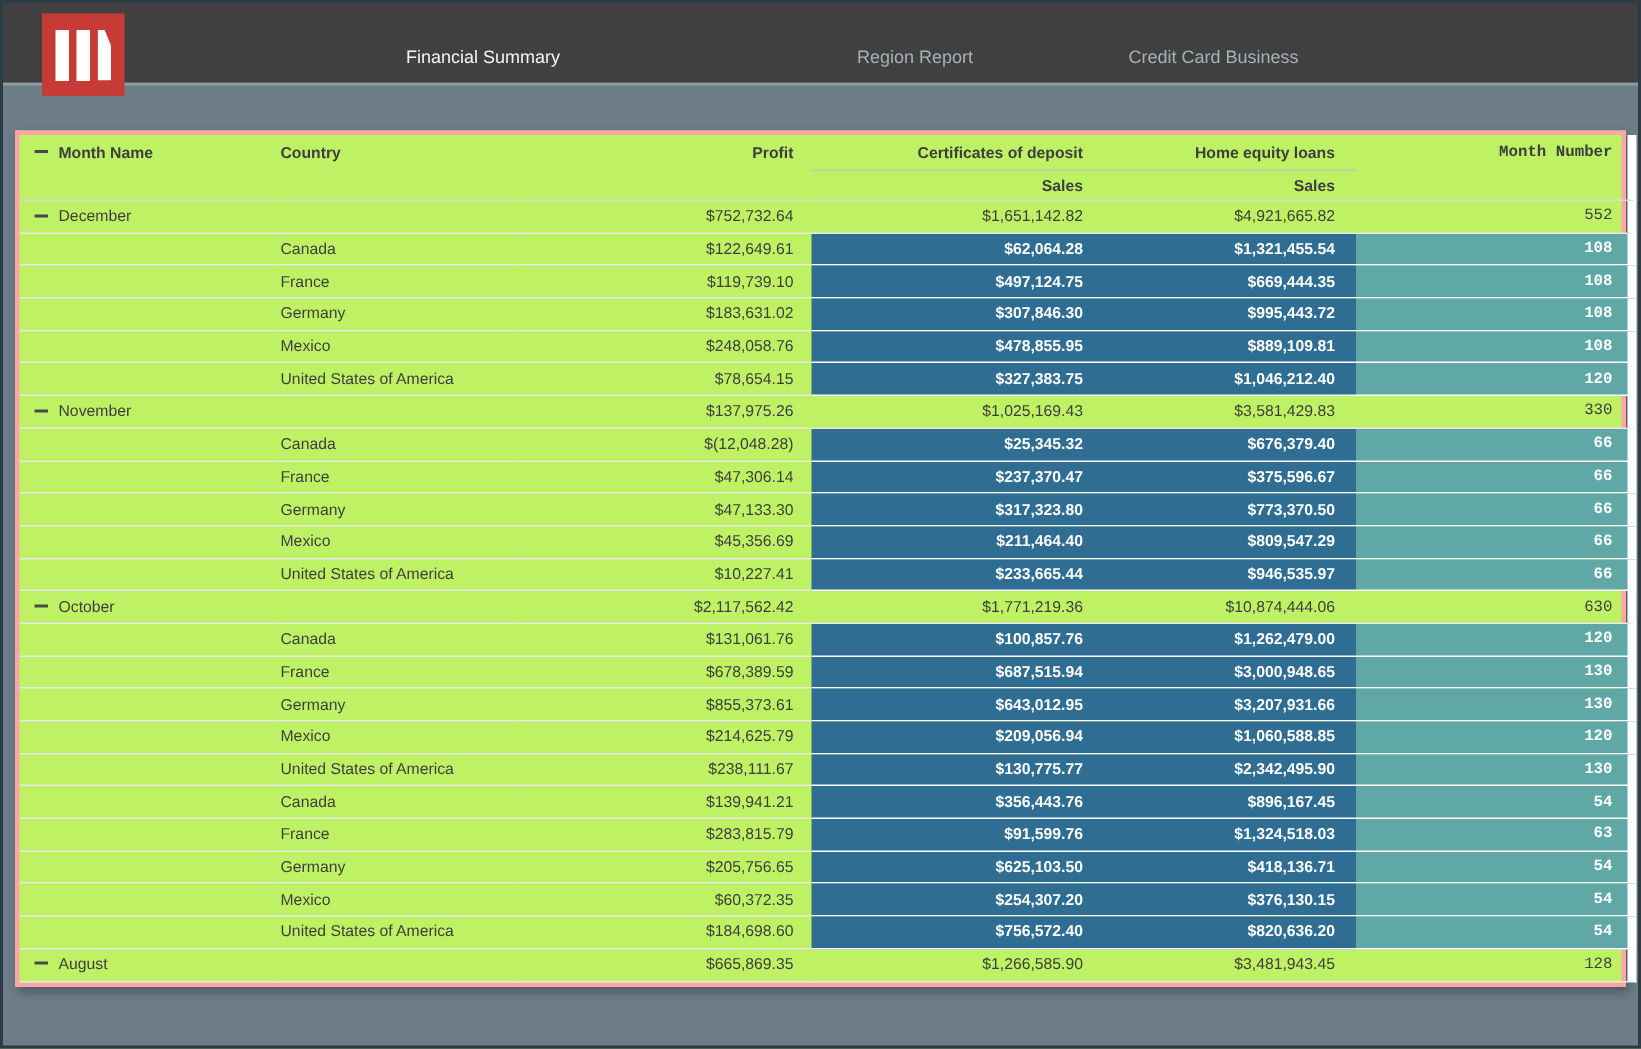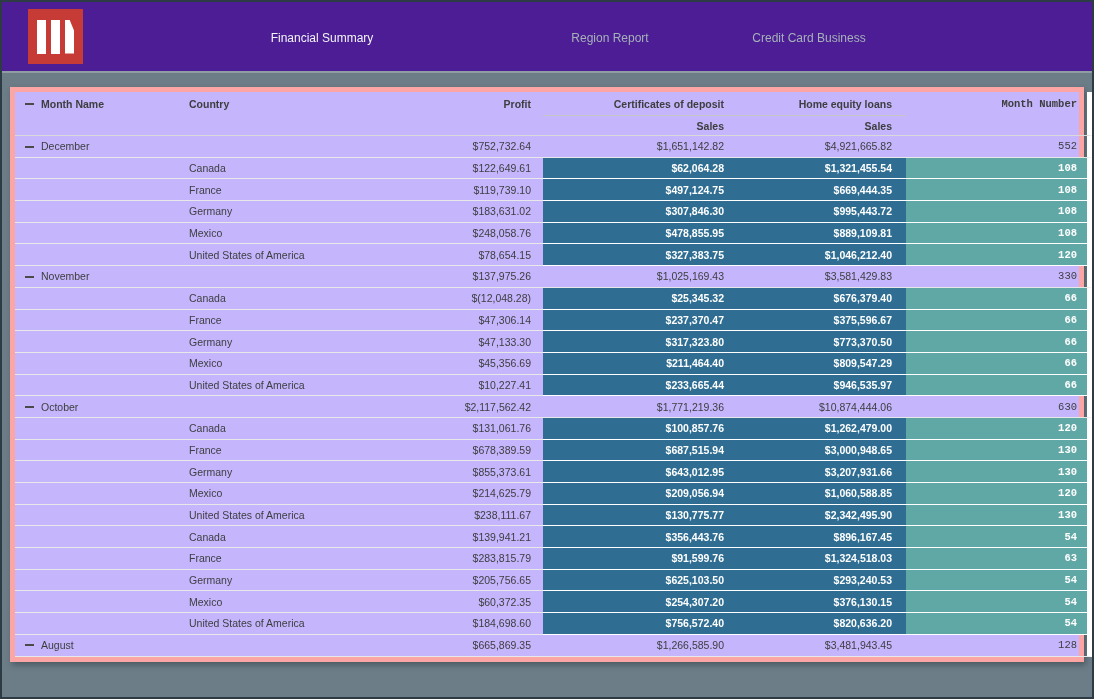--- a/index.html
+++ b/index.html
@@ -2,33 +2,33 @@
 <html><head>
 <meta charset="utf-8">
 <style>
   html,body{margin:0;padding:0;background:#39464f;}
   .viewport{
     position:relative;width:1094px;height:699px;box-sizing:border-box;
     background:#6d7d87;border:2px solid #2d3b45;overflow:hidden;
     font-family:"Liberation Sans",sans-serif;
   }
   
-  .topbar{position:relative;height:69px;background:#4c1d95;}
+  .topbar{position:relative;height:53px;background:#404040;}
   .topbar-divider{height:2px;background:#8f9ca3;}
   .logo{position:absolute;left:26px;top:7px;width:55px;height:55px;background:#c63b36;
     display:flex;align-items:center;justify-content:center;gap:5px;cursor:pointer;}
   .logo .bar{width:9px;height:34px;background:#ffffff;}
   .logo .bar.cut{clip-path:polygon(0 0,50% 0,100% 32%,100% 100%,0 100%);}
   .tab{position:absolute;top:29px;transform:translateX(-50%);font-size:12px;color:#a6b2b8;
     white-space:nowrap;cursor:pointer;}
   .tab.active{color:#f2f5f6;}
   .tab1{left:320px;} .tab2{left:608px;} .tab3{left:807px;}
   
-  .panel{position:absolute;left:8px;right:8px;top:85px;background:#c4b5fd;
-    border:5px solid #fca5a5;box-shadow:2px 3px 6px rgba(22,32,42,.4);}
+  .panel{position:absolute;left:8px;right:8px;top:85px;background:#bef264;
+    border:3px solid #fca5a5;box-shadow:2px 3px 6px rgba(22,32,42,.4);}
   table{width:100%;border-collapse:separate;border-spacing:0;table-layout:fixed;}
   th,td{font-size:10.5px;color:#3e3e3e;padding:0;vertical-align:middle;
     white-space:nowrap;overflow:hidden;}
   thead th{font-weight:700;text-align:left;}
   thead tr.hrow1 th{height:23px;}
   thead tr.hrow2 th{height:19px;border-bottom:1px solid #d9d9d9;}
   thead tr.hrow1 th.metric{border-bottom:1px solid #c6c6c6;}
   tbody td{height:20.7px;border-bottom:1px solid #e8e8e8;}
   .c-month{text-align:left;padding-left:10px;}
   .c-country{text-align:left;padding-left:4px;}
@@ -250,21 +250,21 @@
       <td class="c-num col-profit">$283,815.79</td>
       <td class="c-num col-cod cell-blue">$91,599.76</td>
       <td class="c-num col-hel cell-blue">$1,324,518.03</td>
       <td class="c-num col-mn cell-teal">63</td>
     </tr>
           <tr class="country-row">
       <td class="c-month"></td>
       <td class="c-country">Germany</td>
       <td class="c-num col-profit">$205,756.65</td>
       <td class="c-num col-cod cell-blue">$625,103.50</td>
-      <td class="c-num col-hel cell-blue">$293,240.53</td>
+      <td class="c-num col-hel cell-blue">$418,136.71</td>
       <td class="c-num col-mn cell-teal">54</td>
     </tr>
           <tr class="country-row">
       <td class="c-month"></td>
       <td class="c-country">Mexico</td>
       <td class="c-num col-profit">$60,372.35</td>
       <td class="c-num col-cod cell-blue">$254,307.20</td>
       <td class="c-num col-hel cell-blue">$376,130.15</td>
       <td class="c-num col-mn cell-teal">54</td>
     </tr>

